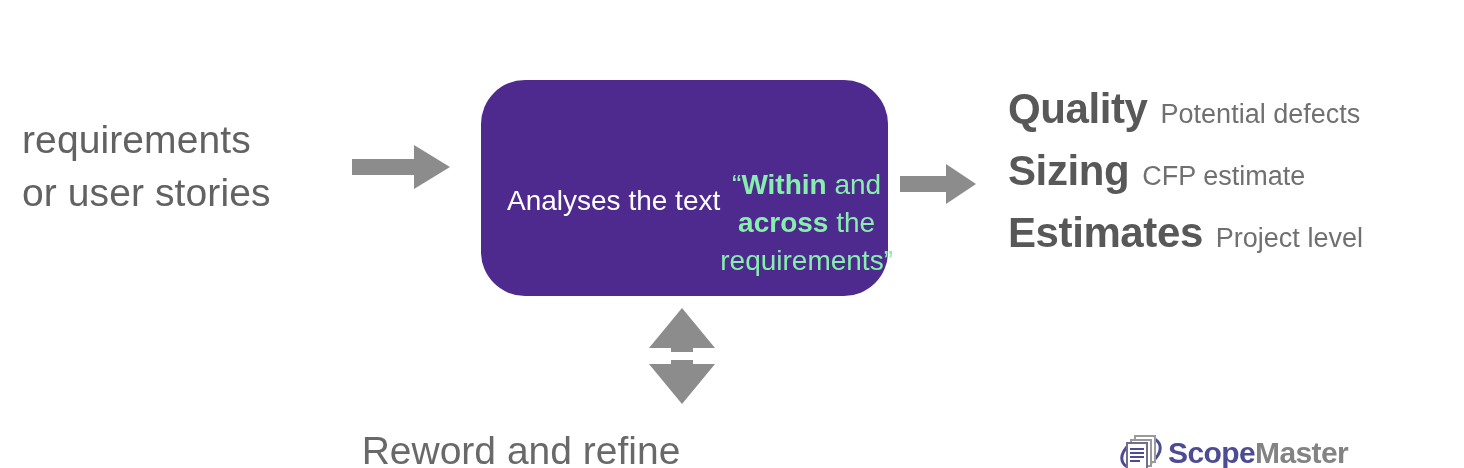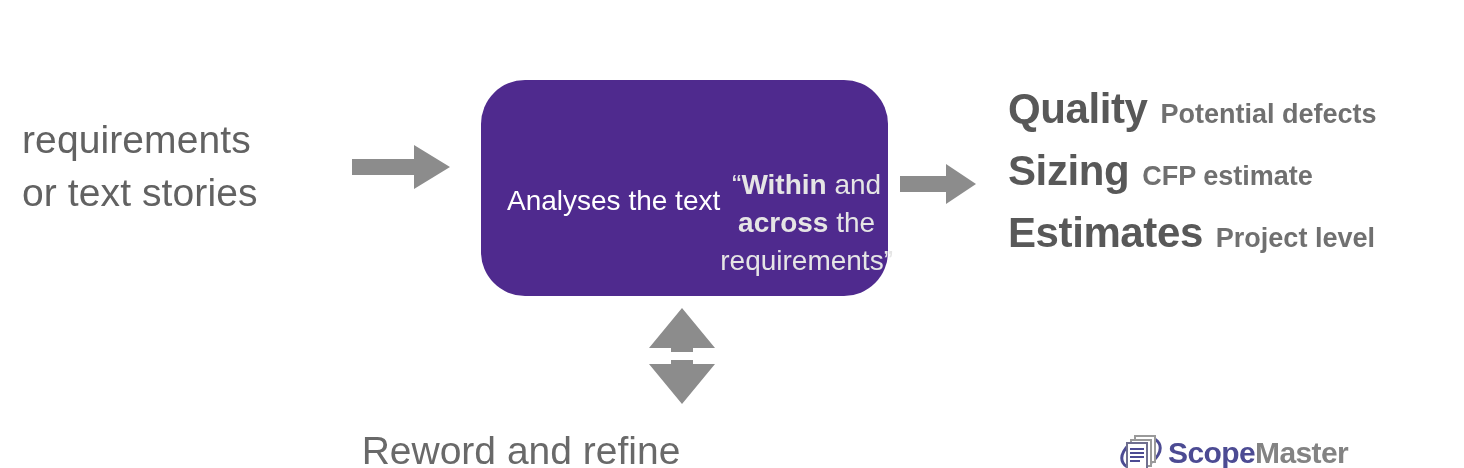--- a/index.html
+++ b/index.html
@@ -62,21 +62,21 @@
   }
   .analysis-title {
     color: #ffffff;
     font-size: 28px;
     line-height: 34px;
     font-weight: 400;
     text-align: center;
     white-space: nowrap;
   }
   .analysis-quote {
-    color: #e5e5e5;
+    color: #86efac;
     font-size: 28px;
     line-height: 38px;
     font-weight: 400;
     text-align: center;
     margin-top: 44px;
     width: 100%;
   }
   .analysis-quote b { font-weight: 700; }
 
   
@@ -114,21 +114,21 @@
     white-space: nowrap;
   }
   .output-title {
     color: #585858;
     font-weight: 700;
     font-size: 42px;
     letter-spacing: -0.4px;
   }
   .output-desc {
     color: #707070;
-    font-weight: 700;
+    font-weight: 400;
     font-size: 27px;
     margin-left: 13px;
   }
 
   
   .logo {
     position: absolute;
     left: 1119px;
     top: 408px;
     display: flex;
@@ -145,21 +145,21 @@
   .logo-word .scope  { color: #4C4B93; }
   .logo-word .master { color: #838383; }
 </style>
 </head>
 <body>
 
 <div class="stage">
 
   <div class="input-label">
     <span class="line">requirements</span>
-    <span class="line">or text stories</span>
+    <span class="line">or user stories</span>
   </div>
 
   <svg id="arrow-in" class="arrow-right" width="100" height="52" viewBox="0 0 100 52">
     <path d="M0 18 H62 V4 L98 26 L62 48 V34 H0 Z" fill="#8C8C8C"></path>
   </svg>
 
   <div class="analysis-box">
     <div class="analysis-title">Analyses the text</div>
     <div class="analysis-quote"><span>“</span><b>Within</b><span> and </span><b>across</b><span> the requirements”</span></div>
   </div>

